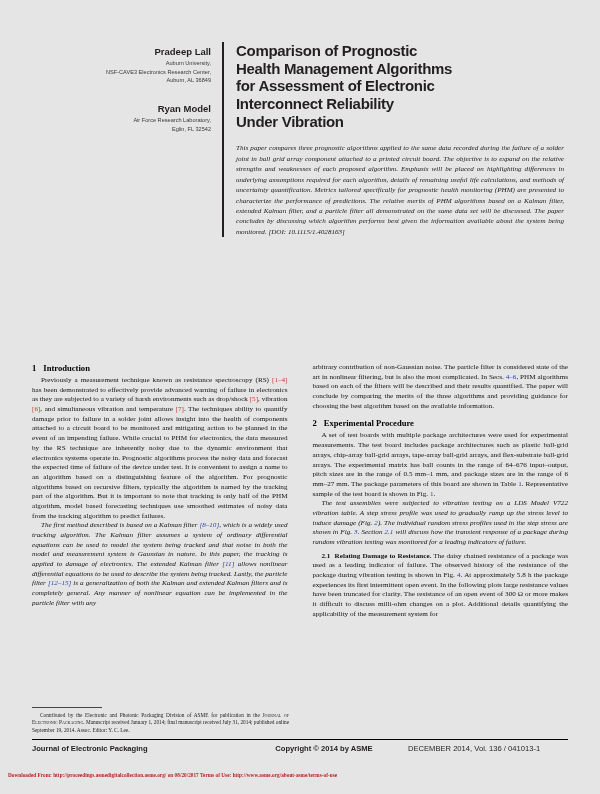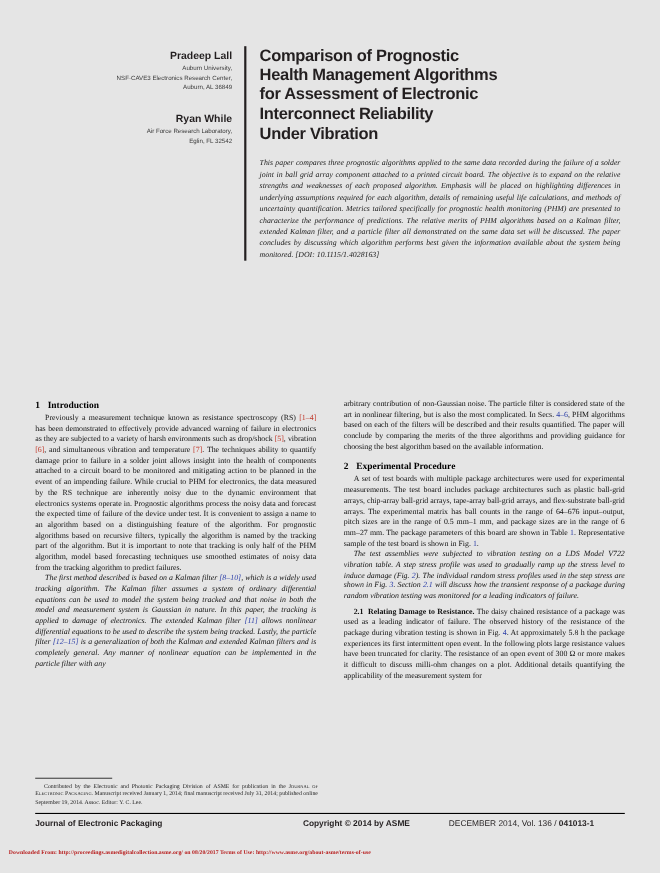--- a/index.html
+++ b/index.html
@@ -175,21 +175,21 @@
     display: flex;
     align-items: baseline;
     font-family: "Liberation Sans", sans-serif;
     font-weight: bold;
     font-size: 7.6px;
     color: #231f20;
   }
   .footer-journal { width: 208px; }
   .footer-copy { width: 168px; text-align: center; }
   .footer-issue { flex: 1; font-weight: normal; }
-  .footer-issue .pg { font-weight: bold; }
+  .footer-issue .pg { font-weight: normal; }
 
   .download-bar {
     position: absolute;
     left: 0;
     top: 772px;
     width: 600px;
     font-family: "Liberation Serif", serif;
     font-weight: bold;
     font-size: 5.2px;
     color: #b71c1c;
@@ -206,21 +206,21 @@
   <div class="header">
 
     <div class="header-left">
       <div class="author-block">
         <div class="author-name">Pradeep Lall</div>
         <div class="author-affil">Auburn University,
 NSF-CAVE3 Electronics Research Center,
 Auburn, AL 36849</div>
       </div>
       <div class="author-block second">
-        <div class="author-name">Ryan While</div>
+        <div class="author-name">Ryan Model</div>
         <div class="author-affil">Air Force Research Laboratory,
 Eglin, FL 32542</div>
       </div>
     </div>
 
     <div class="header-rule"></div>
 
     <div class="header-right">
       <h1 class="paper-title">Comparison of Prognostic
 Health Management Algorithms

